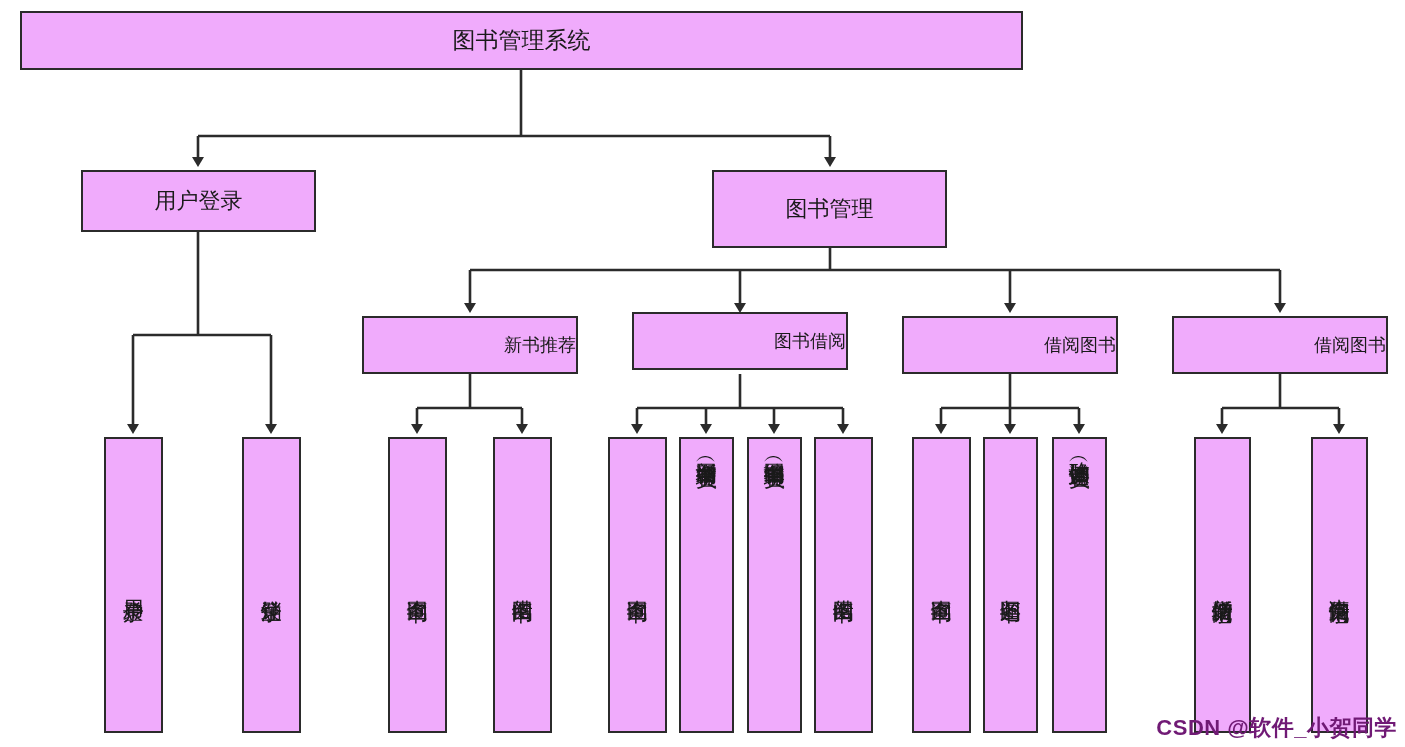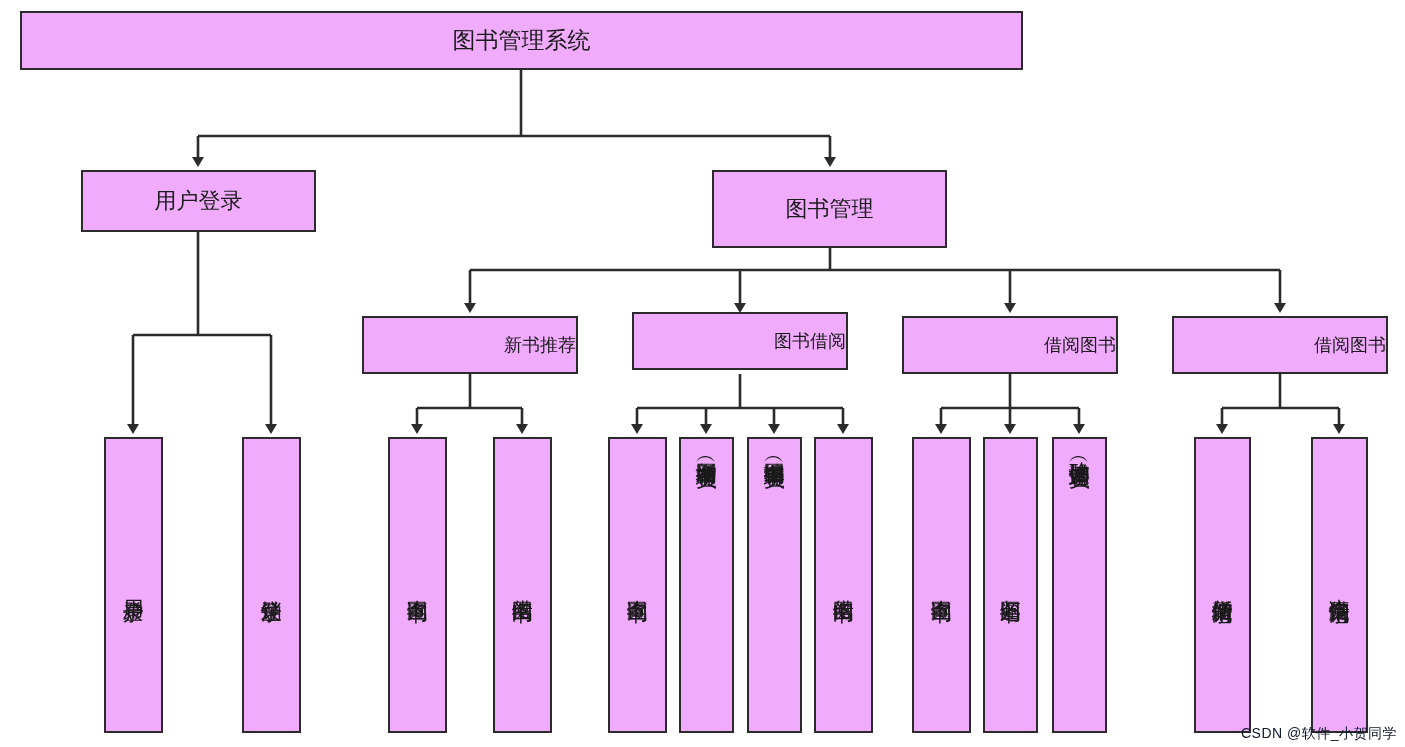--- a/index.html
+++ b/index.html
@@ -40,24 +40,25 @@
     letter-spacing:1px;
     white-space:nowrap;
     color:#1a1a1a;
   }
   .leaf.tall .vtext{padding-top:0;}
   .leaf.short .vtext{margin-top:78px;}
 
   #watermark{
     position:absolute;
     right:8px;bottom:4px;
-    font-size:14px;
-    color:#0f172a;
+    font-size:22px;
+    color:#701a75;
     letter-spacing:.5px;
     white-space:nowrap;
+    font-weight:bold;
   }
 </style>
 </head>
 <body>
 
 <div id="canvas">
 
   <svg id="edges" viewBox="0 0 1405 747" xmlns="http://www.w3.org/2000/svg">
     <defs>
       <marker id="arw" markerWidth="10" markerHeight="12" refX="1" refY="6" orient="auto" markerUnits="userSpaceOnUse">

